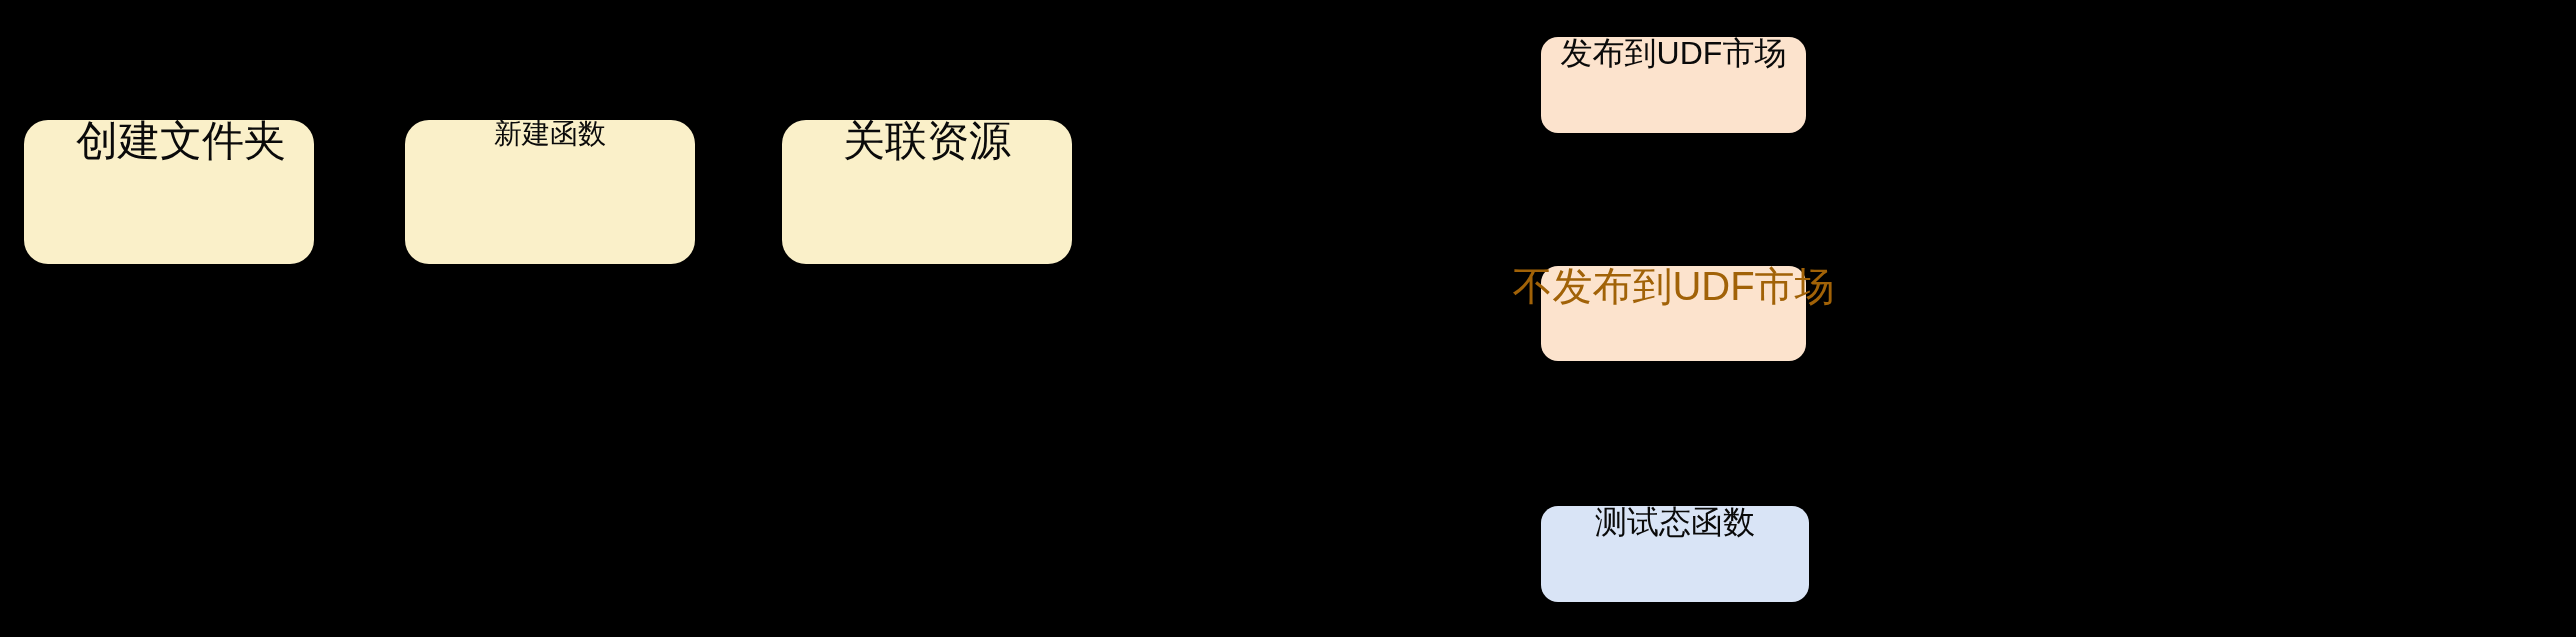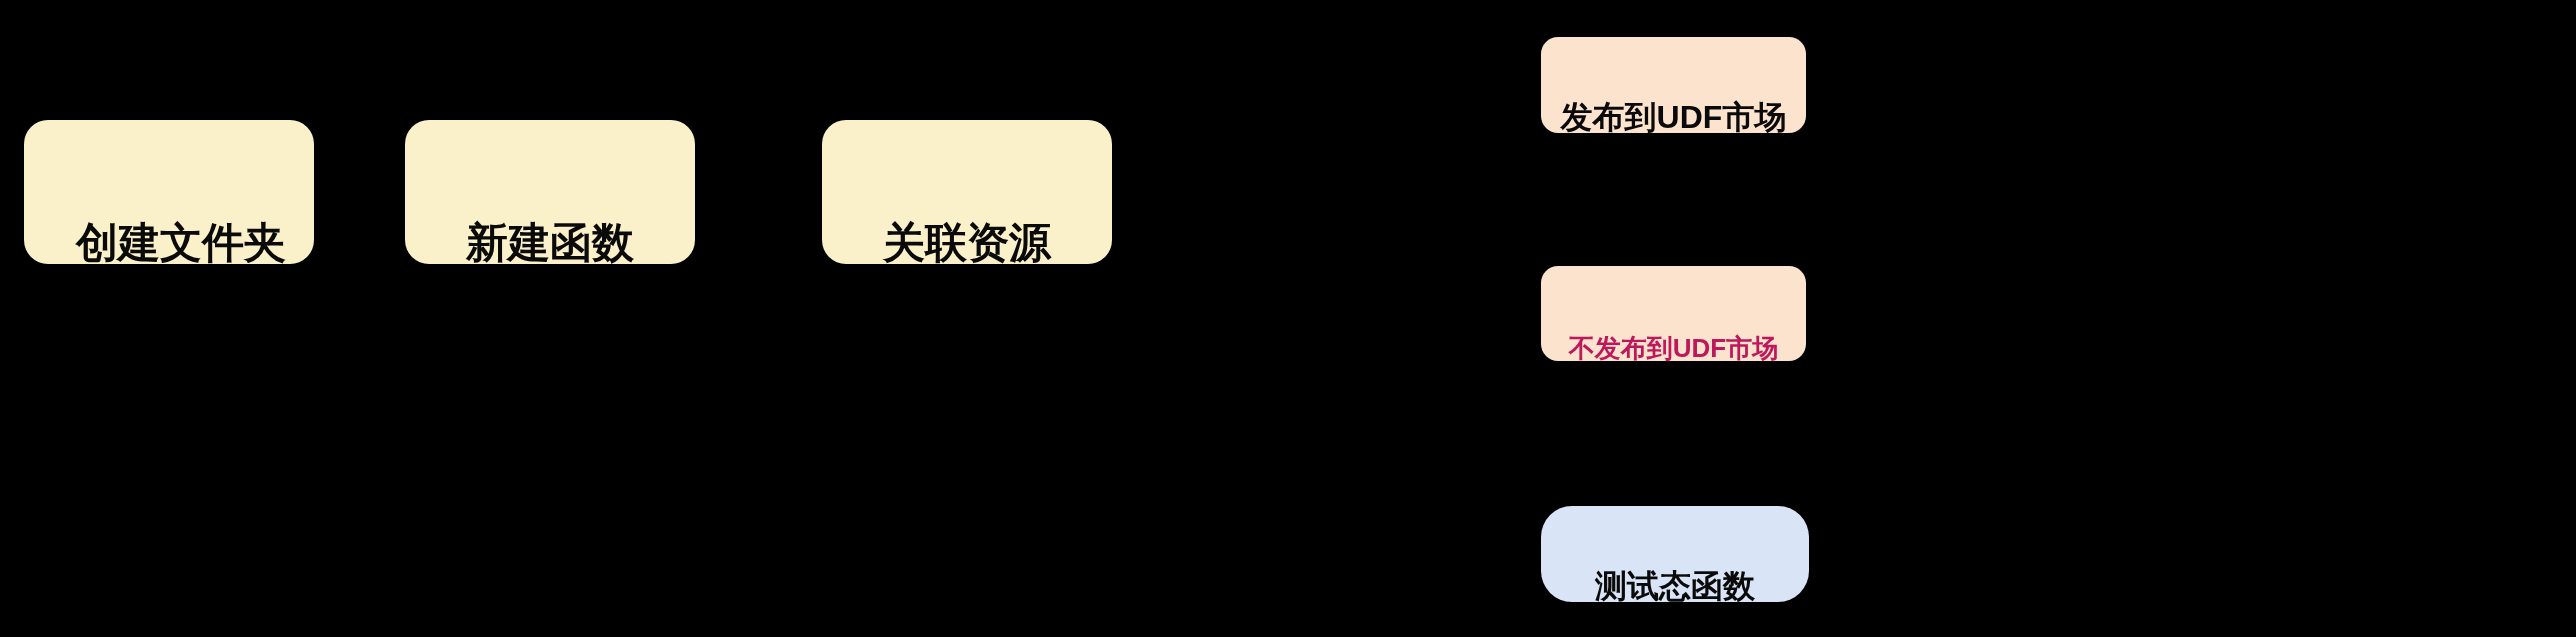--- a/index.html
+++ b/index.html
@@ -11,49 +11,49 @@
     position: relative;
     width: 2576px;
     height: 637px;
     background: #000000;
     overflow: hidden;
     font-family: "Liberation Sans", "DejaVu Sans", sans-serif;
   }
   .node {
     position: absolute;
     display: flex;
-    align-items: flex-end;
+    align-items: flex-start;
     justify-content: center;
     box-sizing: border-box;
-    font-weight: 700;
+    font-weight: 400;
     color: #0a0a0a;
     white-space: nowrap;
     text-align: center;
     line-height: 1;
   }
   .node span {
     display: block;
   }
 </style>
 </head>
 <body>
 
 <div class="canvas">
   <div class="node" style="left: 24px; top: 120px; width: 290px; height: 144px; font-size: 42px; border-radius: 24px; background: rgb(250, 240, 201); color: rgb(10, 10, 10); padding-left: 24px;">
     <span>创建文件夹</span>
   </div>
-  <div class="node" style="left: 405px; top: 120px; width: 290px; height: 144px; font-size: 42px; border-radius: 24px; background: rgb(250, 240, 201); color: rgb(10, 10, 10);">
+  <div class="node" style="left: 405px; top: 120px; width: 290px; height: 144px; font-size: 28px; border-radius: 24px; background: rgb(250, 240, 201); color: rgb(10, 10, 10);">
     <span>新建函数</span>
   </div>
-  <div class="node" style="left: 782px; top: 120px; width: 290px; height: 144px; font-size: 42px; border-radius: 24px; background: rgb(250, 240, 201); color: rgb(10, 10, 10); margin-left: 40px;">
+  <div class="node" style="left: 782px; top: 120px; width: 290px; height: 144px; font-size: 42px; border-radius: 24px; background: rgb(250, 240, 201); color: rgb(10, 10, 10);">
     <span>关联资源</span>
   </div>
   <div class="node" style="left: 1541px; top: 37px; width: 265px; height: 96px; font-size: 32px; border-radius: 17px; background: rgb(252, 227, 205); color: rgb(10, 10, 10);">
     <span>发布到UDF市场</span>
   </div>
-  <div class="node" style="left: 1541px; top: 266px; width: 265px; height: 95px; font-size: 26px; border-radius: 17px; background: rgb(252, 227, 205); color: #be185d;">
+  <div class="node" style="left: 1541px; top: 266px; width: 265px; height: 95px; font-size: 40px; border-radius: 17px; background: rgb(252, 227, 205); color: #a16207;">
     <span>不发布到UDF市场</span>
   </div>
-  <div class="node" style="left: 1541px; top: 506px; width: 268px; height: 96px; font-size: 32px; border-radius: 31px; background: rgb(217, 228, 246); color: rgb(10, 10, 10);">
+  <div class="node" style="left: 1541px; top: 506px; width: 268px; height: 96px; font-size: 32px; border-radius: 17px; background: rgb(217, 228, 246); color: rgb(10, 10, 10);">
     <span>测试态函数</span>
   </div>
 </div>
 
 
 </body></html>

